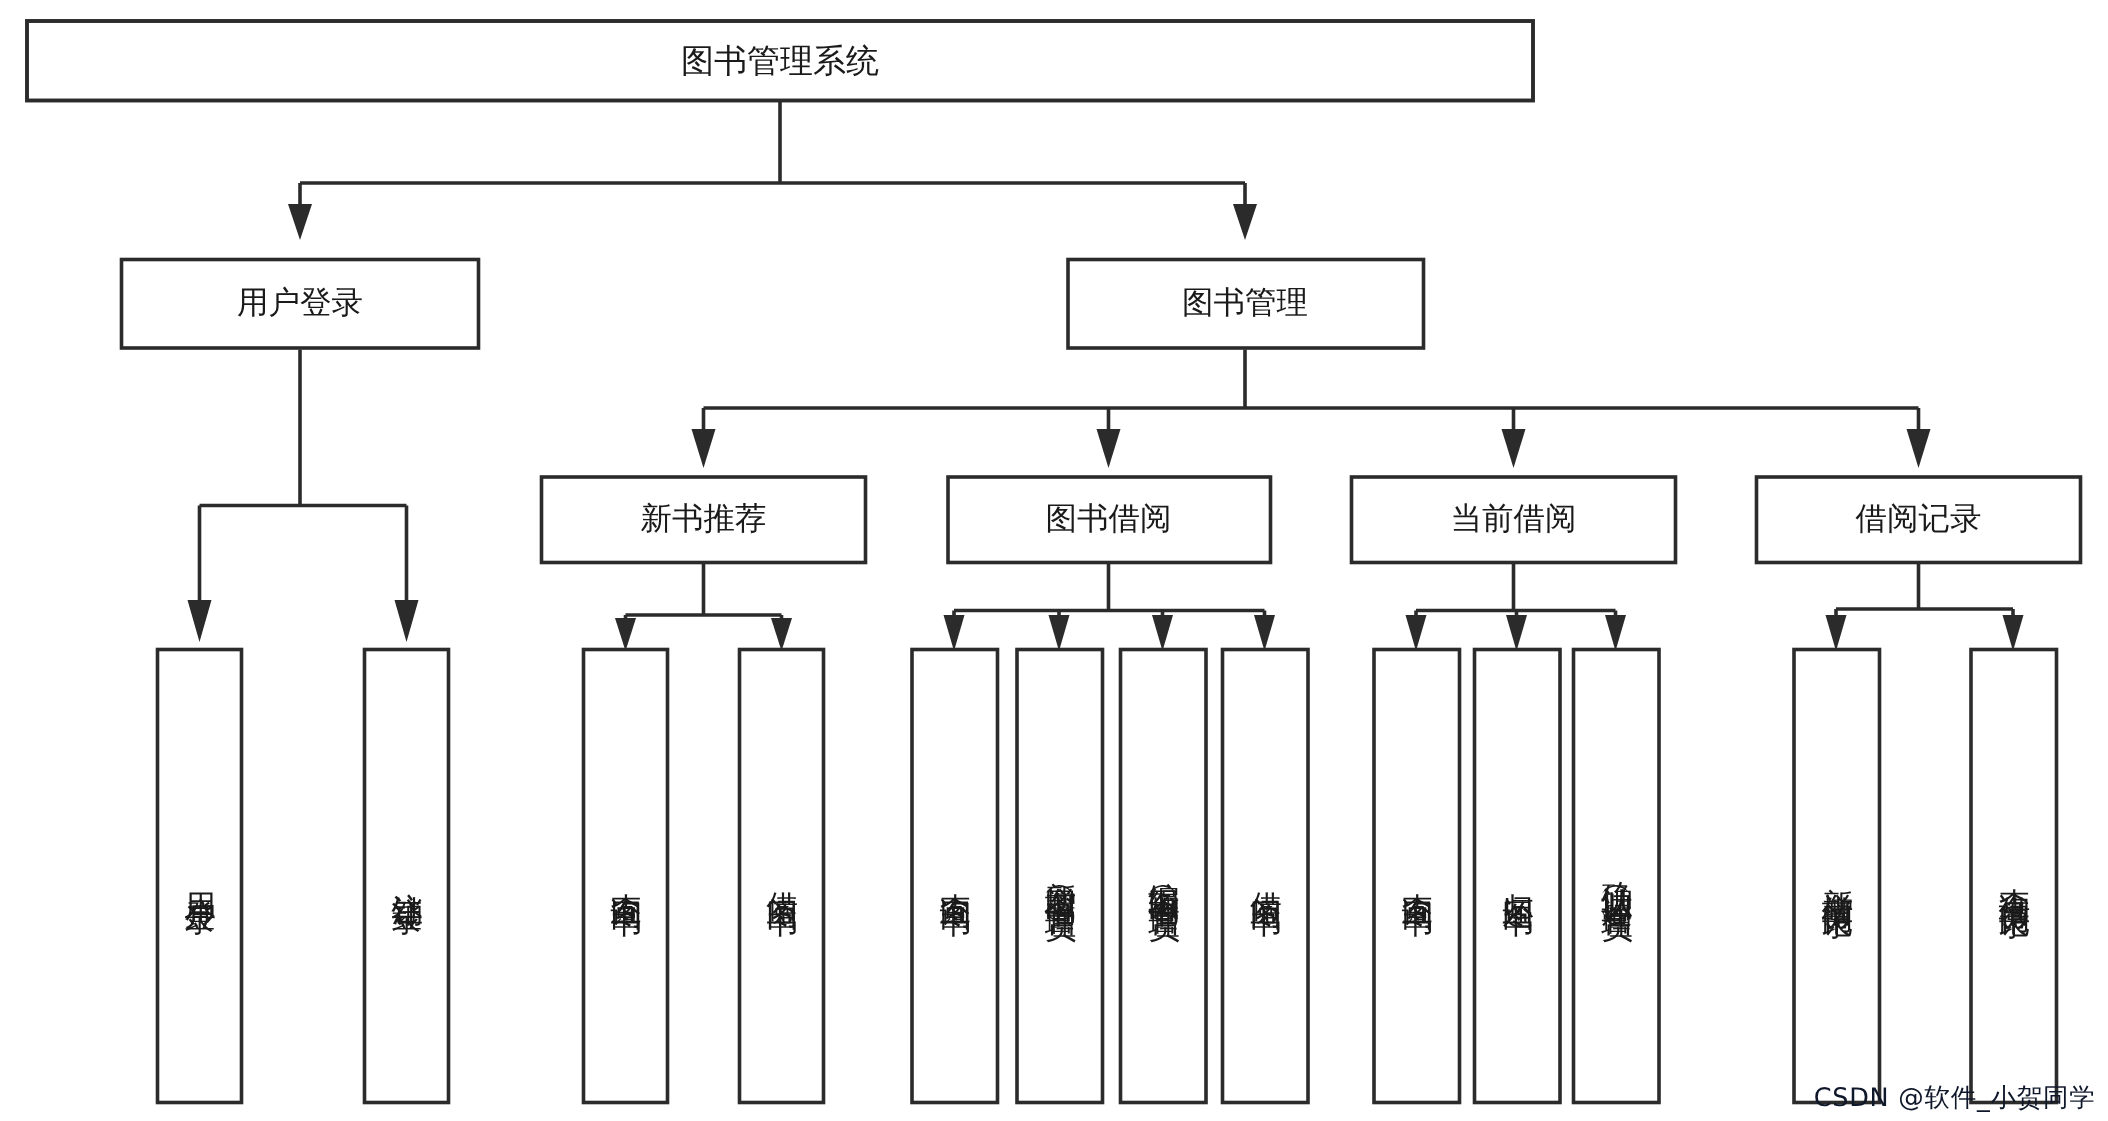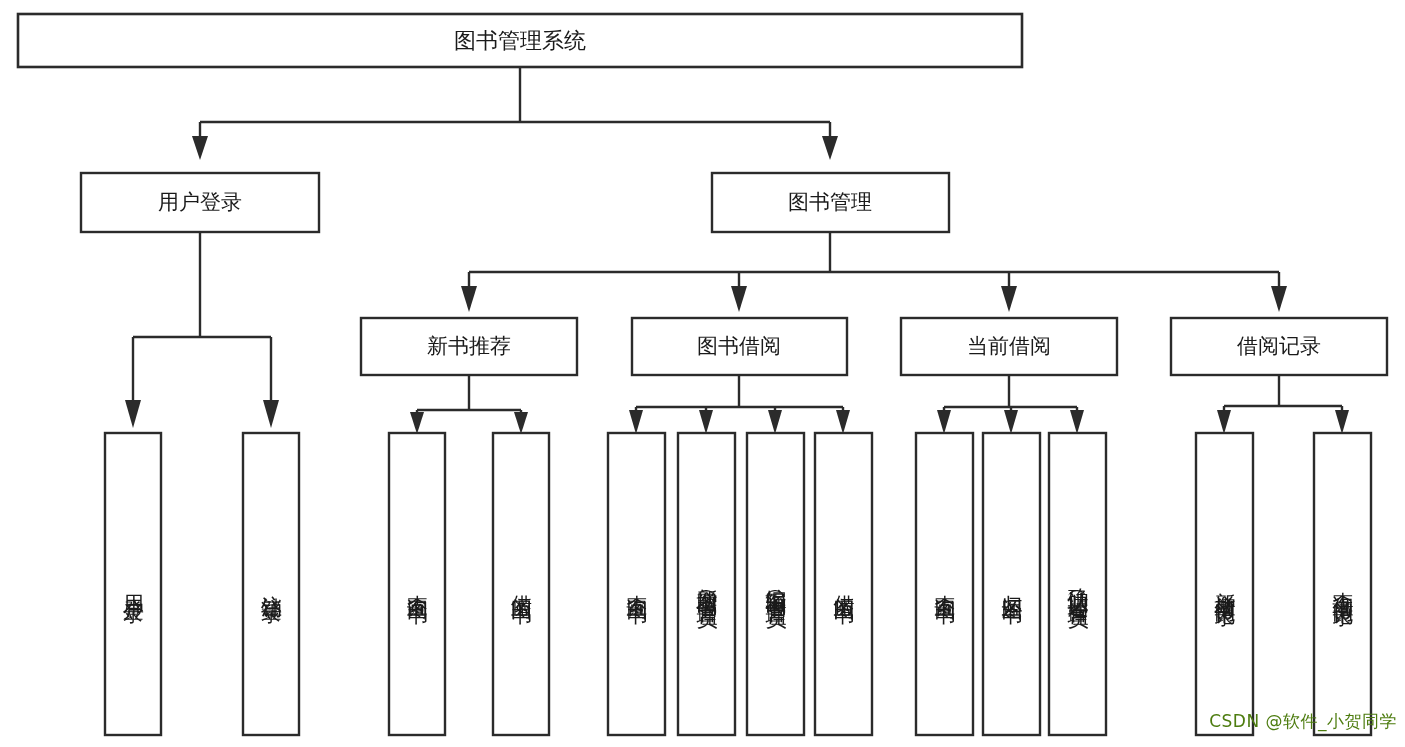--- a/index.html
+++ b/index.html
@@ -78,24 +78,24 @@
     font-size: 21px;
     line-height: 1.0;
     letter-spacing: 3px;
     color: #1a1a1a;
     white-space: nowrap;
     box-sizing: border-box;
   }
   #watermark {
     position: absolute;
     right: 8px;
-    bottom: 14px;
+    bottom: 4px;
     font-family: "DejaVu Sans", "Liberation Sans", sans-serif;
     font-size: 17px;
-    color: #4d7c0f;
+    color: #0f172a;
     letter-spacing: 0.5px;
     white-space: nowrap;
     pointer-events: none;
     text-align: right;
   }
 </style>
 </head>
 <body>
 
 <div id="diagram-root">

